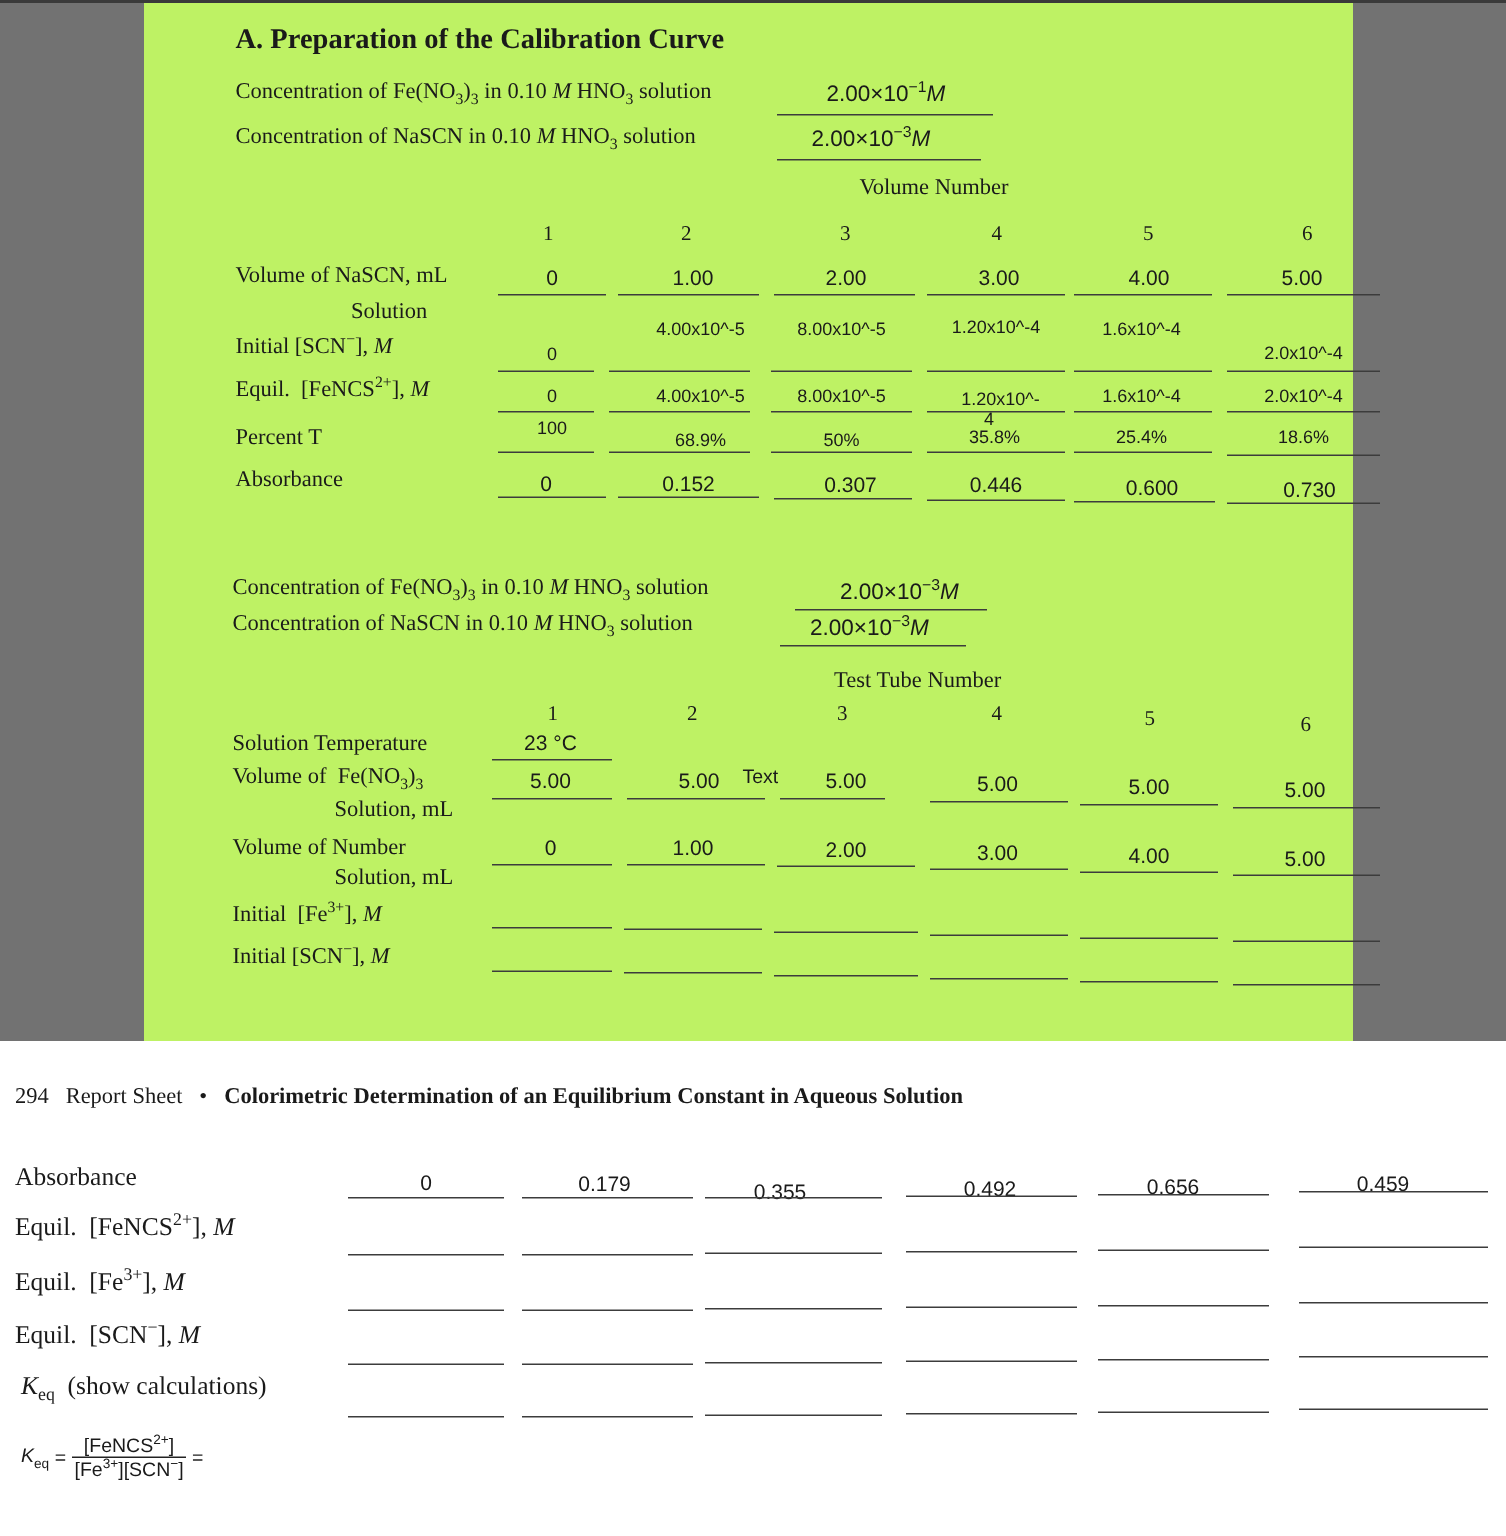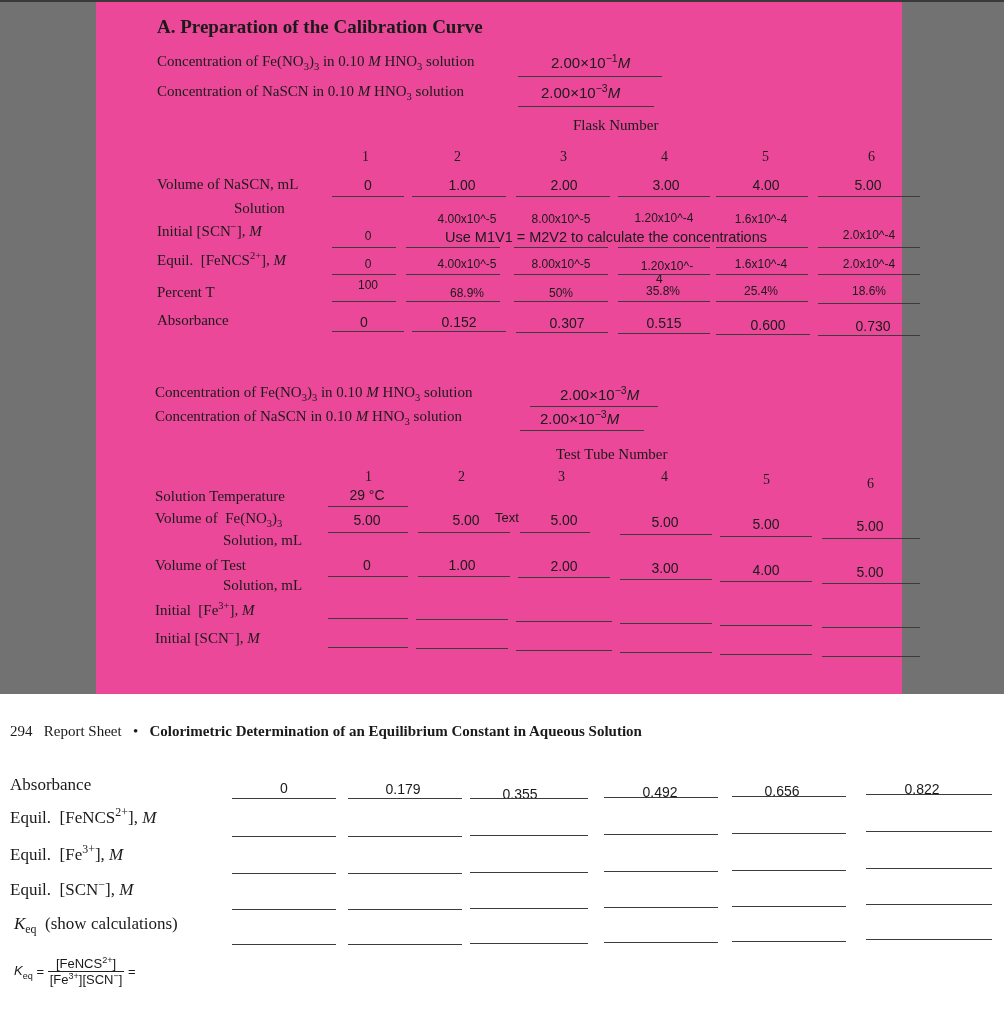--- a/index.html
+++ b/index.html
@@ -7,21 +7,21 @@
     width: 1004px; height: 1024px; position: relative; overflow: hidden;
     background: #ffffff;
     font-family: "Liberation Serif", serif; color: #1a1a1a;
   }
   .frame {
     position: absolute; left: 0; top: 0; width: 1004px; height: 694px;
     background: #727272; border-top: 2px solid #3a3a3a; box-sizing: border-box;
   }
   .page {
     position: absolute; left: 96px; top: 2px; width: 806px; height: 848px;
-    background: #ec4899;
+    background: #bef264;
   }
   .abs { position: absolute; white-space: nowrap; }
   .serif { font-family: "Liberation Serif", serif; }
   .sans { font-family: "Liberation Sans", sans-serif; }
   .h-sec { font-size: 19px; font-weight: bold; }
   .lbl { font-size: 15px; }
   .small { font-size: 12px; text-align: center; }
   .num { font-size: 14px; text-align: center; }
   .line { position: absolute; height: 0; border-top: 1.3px solid #3c3c3c; }
   .cell { position: absolute; text-align: center; }
@@ -41,21 +41,21 @@
   <div class="abs serif h-sec" style="left:61px; top:14px;">A. Preparation of the Calibration Curve</div>
 
   <div class="abs serif lbl" style="left:61px; top:51px;">Concentration of Fe(NO<sub>3</sub>)<sub>3</sub> in 0.10 <i>M</i> HNO<sub>3</sub> solution</div>
   <div class="abs sans" style="left:455px; top:52px; font-size:15px;">2.00×10<sup>−1</sup><i>M</i></div>
   <div class="line" style="left:422px; top:74px; width:144px;"></div>
 
   <div class="abs serif lbl" style="left:61px; top:81px;">Concentration of NaSCN in 0.10 <i>M</i> HNO<sub>3</sub> solution</div>
   <div class="abs sans" style="left:445px; top:82px; font-size:15px;">2.00×10<sup>−3</sup><i>M</i></div>
   <div class="line" style="left:422px; top:104px; width:136px;"></div>
 
-  <div class="abs serif" style="left:477px; top:115px; font-size:15px;">Flask Number</div>
+  <div class="abs serif" style="left:477px; top:115px; font-size:15px;">Volume Number</div>
 
   <div class="abs serif" style="left:266px; top:147px; font-size:14px;">1</div>
   <div class="abs serif" style="left:358px; top:147px; font-size:14px;">2</div>
   <div class="abs serif" style="left:464px; top:147px; font-size:14px;">3</div>
   <div class="abs serif" style="left:565px; top:147px; font-size:14px;">4</div>
   <div class="abs serif" style="left:666px; top:147px; font-size:14px;">5</div>
   <div class="abs serif" style="left:772px; top:147px; font-size:14px;">6</div>
 
   <div class="abs serif lbl" style="left:61px; top:174px;">Volume of NaSCN, mL</div>
   <div class="abs serif lbl" style="left:138px; top:198px;">Solution</div>
@@ -72,21 +72,20 @@
   <div class="line" style="left:620px; top:194px; width:92px;"></div>
   <div class="line" style="left:722px; top:194px; width:102px;"></div>
 
   <div class="abs serif lbl" style="left:61px; top:221px;">Initial [SCN<sup>−</sup>], <i>M</i></div>
   <div class="cell sans small" style="left:236px; top:227px; width:72px;">0</div>
   <div class="cell sans small" style="left:326px; top:210px; width:90px;">4.00x10^-5</div>
   <div class="cell sans small" style="left:420px; top:210px; width:90px;">8.00x10^-5</div>
   <div class="cell sans small" style="left:523px; top:209px; width:90px;">1.20x10^-4</div>
   <div class="cell sans small" style="left:620px; top:210px; width:90px;">1.6x10^-4</div>
   <div class="cell sans small" style="left:722px; top:226px; width:102px;">2.0x10^-4</div>
-  <div class="abs sans" style="left:349px; top:227px; font-size:14.5px;">Use M1V1 = M2V2 to calculate the concentrations</div>
   <div class="line" style="left:236px; top:245px; width:64px;"></div>
   <div class="line" style="left:310px; top:245px; width:94px;"></div>
   <div class="line" style="left:418px; top:245px; width:94px;"></div>
   <div class="line" style="left:522px; top:245px; width:92px;"></div>
   <div class="line" style="left:620px; top:245px; width:92px;"></div>
   <div class="line" style="left:722px; top:245px; width:102px;"></div>
 
   <div class="abs serif lbl" style="left:61px; top:250px;">Equil. &nbsp;[FeNCS<sup>2+</sup>], <i>M</i></div>
   <div class="cell sans small" style="left:236px; top:255px; width:72px;">0</div>
   <div class="cell sans small" style="left:326px; top:255px; width:90px;">4.00x10^-5</div>
@@ -113,21 +112,21 @@
   <div class="line" style="left:310px; top:299px; width:94px;"></div>
   <div class="line" style="left:418px; top:299px; width:94px;"></div>
   <div class="line" style="left:522px; top:299px; width:92px;"></div>
   <div class="line" style="left:620px; top:299px; width:92px;"></div>
   <div class="line" style="left:722px; top:301px; width:102px;"></div>
 
   <div class="abs serif lbl" style="left:61px; top:310px;">Absorbance</div>
   <div class="cell sans num" style="left:236px; top:312px; width:64px;">0</div>
   <div class="cell sans num" style="left:316px; top:312px; width:94px;">0.152</div>
   <div class="cell sans num" style="left:424px; top:313px; width:94px;">0.307</div>
-  <div class="cell sans num" style="left:522px; top:313px; width:92px;">0.515</div>
+  <div class="cell sans num" style="left:522px; top:313px; width:92px;">0.446</div>
   <div class="cell sans num" style="left:626px; top:315px; width:92px;">0.600</div>
   <div class="cell sans num" style="left:726px; top:316px; width:102px;">0.730</div>
   <div class="line" style="left:236px; top:329px; width:72px;"></div>
   <div class="line" style="left:316px; top:329px; width:94px;"></div>
   <div class="line" style="left:420px; top:330px; width:92px;"></div>
   <div class="line" style="left:522px; top:331px; width:92px;"></div>
   <div class="line" style="left:620px; top:332px; width:94px;"></div>
   <div class="line" style="left:722px; top:333px; width:102px;"></div>
 
 
@@ -142,40 +141,40 @@
   <div class="abs serif" style="left:460px; top:444px; font-size:15px;">Test Tube Number</div>
 
   <div class="abs serif" style="left:269px; top:467px; font-size:14px;">1</div>
   <div class="abs serif" style="left:362px; top:467px; font-size:14px;">2</div>
   <div class="abs serif" style="left:462px; top:467px; font-size:14px;">3</div>
   <div class="abs serif" style="left:565px; top:467px; font-size:14px;">4</div>
   <div class="abs serif" style="left:667px; top:470px; font-size:14px;">5</div>
   <div class="abs serif" style="left:771px; top:474px; font-size:14px;">6</div>
 
   <div class="abs serif lbl" style="left:59px; top:486px;">Solution Temperature</div>
-  <div class="cell sans num" style="left:232px; top:485px; width:78px;">29 °C</div>
+  <div class="cell sans num" style="left:232px; top:485px; width:78px;">23 °C</div>
   <div class="line" style="left:232px; top:504px; width:80px;"></div>
 
   <div class="abs serif lbl" style="left:59px; top:508px;">Volume of &nbsp;Fe(NO<sub>3</sub>)<sub>3</sub></div>
   <div class="abs serif lbl" style="left:127px; top:530px;">Solution, mL</div>
   <div class="cell sans num" style="left:232px; top:510px; width:78px;">5.00</div>
   <div class="cell sans num" style="left:334px; top:510px; width:72px;">5.00</div>
   <div class="abs sans" style="left:399px; top:508px; font-size:13px;">Text</div>
   <div class="cell sans num" style="left:436px; top:510px; width:64px;">5.00</div>
   <div class="cell sans num" style="left:520px; top:512px; width:98px;">5.00</div>
   <div class="cell sans num" style="left:624px; top:514px; width:92px;">5.00</div>
   <div class="cell sans num" style="left:726px; top:516px; width:96px;">5.00</div>
   <div class="line" style="left:232px; top:530px; width:80px;"></div>
   <div class="line" style="left:322px; top:530px; width:92px;"></div>
   <div class="line" style="left:424px; top:530px; width:70px;"></div>
   <div class="line" style="left:524px; top:532px; width:92px;"></div>
   <div class="line" style="left:624px; top:534px; width:92px;"></div>
   <div class="line" style="left:726px; top:536px; width:98px;"></div>
 
-  <div class="abs serif lbl" style="left:59px; top:555px;">Volume of Test</div>
+  <div class="abs serif lbl" style="left:59px; top:555px;">Volume of Number</div>
   <div class="abs serif lbl" style="left:127px; top:575px;">Solution, mL</div>
   <div class="cell sans num" style="left:232px; top:555px; width:78px;">0</div>
   <div class="cell sans num" style="left:326px; top:555px; width:80px;">1.00</div>
   <div class="cell sans num" style="left:424px; top:556px; width:88px;">2.00</div>
   <div class="cell sans num" style="left:520px; top:558px; width:98px;">3.00</div>
   <div class="cell sans num" style="left:624px; top:560px; width:92px;">4.00</div>
   <div class="cell sans num" style="left:726px; top:562px; width:96px;">5.00</div>
   <div class="line" style="left:232px; top:574px; width:80px;"></div>
   <div class="line" style="left:322px; top:574px; width:92px;"></div>
   <div class="line" style="left:422px; top:575px; width:92px;"></div>
@@ -207,21 +206,21 @@
     <span>•</span>&nbsp;&nbsp;
     <b>Colorimetric Determination of an Equilibrium Constant in Aqueous Solution</b>
   </div>
 
   <div class="abs serif" style="left:10px; top:81px; font-size:17px;">Absorbance</div>
   <div class="cell sans num" style="left:232px; top:86px; width:104px;">0</div>
   <div class="cell sans num" style="left:348px; top:87px; width:110px;">0.179</div>
   <div class="cell sans num" style="left:470px; top:92px; width:100px;">0.355</div>
   <div class="cell sans num" style="left:604px; top:90px; width:112px;">0.492</div>
   <div class="cell sans num" style="left:730px; top:89px; width:104px;">0.656</div>
-  <div class="cell sans num" style="left:880px; top:87px; width:84px;">0.822</div>
+  <div class="cell sans num" style="left:880px; top:87px; width:84px;">0.459</div>
   <div class="line" style="left:232px; top:104px; width:104px;"></div>
   <div class="line" style="left:348px; top:104px; width:114px;"></div>
   <div class="line" style="left:470px; top:104px; width:118px;"></div>
   <div class="line" style="left:604px; top:103px; width:114px;"></div>
   <div class="line" style="left:732px; top:102px; width:114px;"></div>
   <div class="line" style="left:866px; top:100px; width:126px;"></div>
 
   <div class="abs serif" style="left:10px; top:114px; font-size:17px;">Equil. &nbsp;[FeNCS<sup>2+</sup>], <i>M</i></div>
   <div class="line" style="left:232px; top:142px; width:104px;"></div>
   <div class="line" style="left:348px; top:142px; width:114px;"></div>

